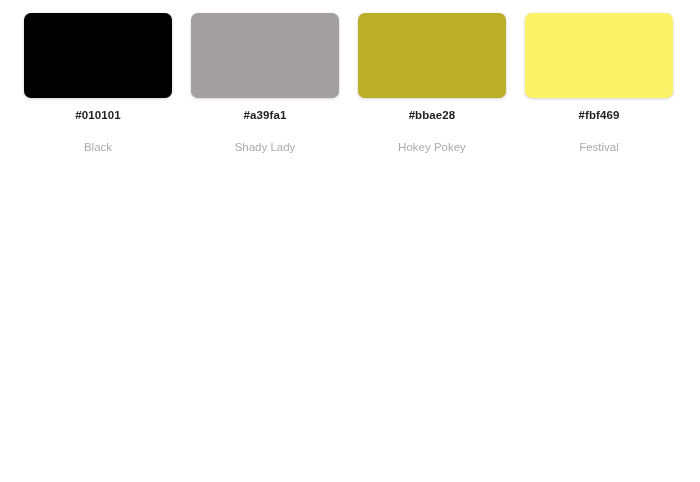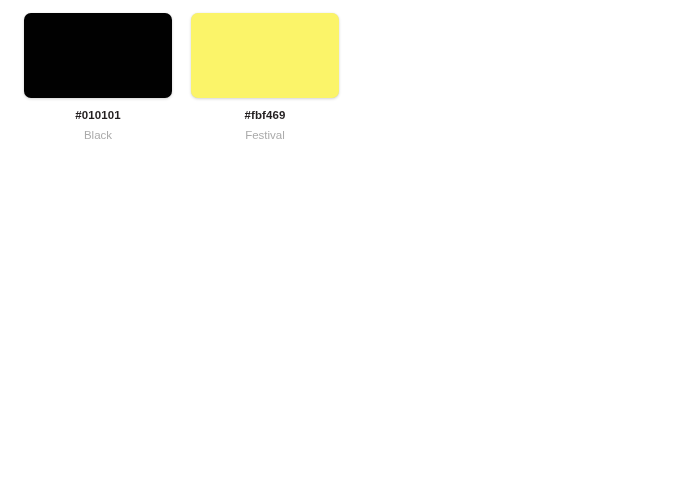--- a/index.html
+++ b/index.html
@@ -48,36 +48,46 @@
     font-size: 11.5px;
     font-weight: bold;
     color: #231f20;
     letter-spacing: 0.1px;
     line-height: 1.1;
     text-align: center;
     white-space: nowrap;
   }
 
   .swatch-name {
-    margin-top: 7px;
+    margin-top: 19px;
     font-size: 11.5px;
     font-weight: normal;
     color: #aaaaaa;
     line-height: 1.1;
     text-align: center;
     white-space: nowrap;
   }
 </style>
 </head>
 <body>
 
 <div class="palette-grid">
     <div class="swatch-card">
       <div class="swatch-chip" style="background-color: rgb(1, 1, 1);"></div>
       <div class="swatch-hex">#010101</div>
       <div class="swatch-name">Black</div>
     </div>
     <div class="swatch-card">
+      <div class="swatch-chip" style="background-color: rgb(163, 159, 161);"></div>
+      <div class="swatch-hex">#a39fa1</div>
+      <div class="swatch-name">Shady Lady</div>
+    </div>
+    <div class="swatch-card">
+      <div class="swatch-chip" style="background-color: rgb(187, 174, 40);"></div>
+      <div class="swatch-hex">#bbae28</div>
+      <div class="swatch-name">Hokey Pokey</div>
+    </div>
+    <div class="swatch-card">
       <div class="swatch-chip" style="background-color: rgb(251, 244, 105);"></div>
       <div class="swatch-hex">#fbf469</div>
       <div class="swatch-name">Festival</div>
     </div>
   </div>
 
 </body></html>

